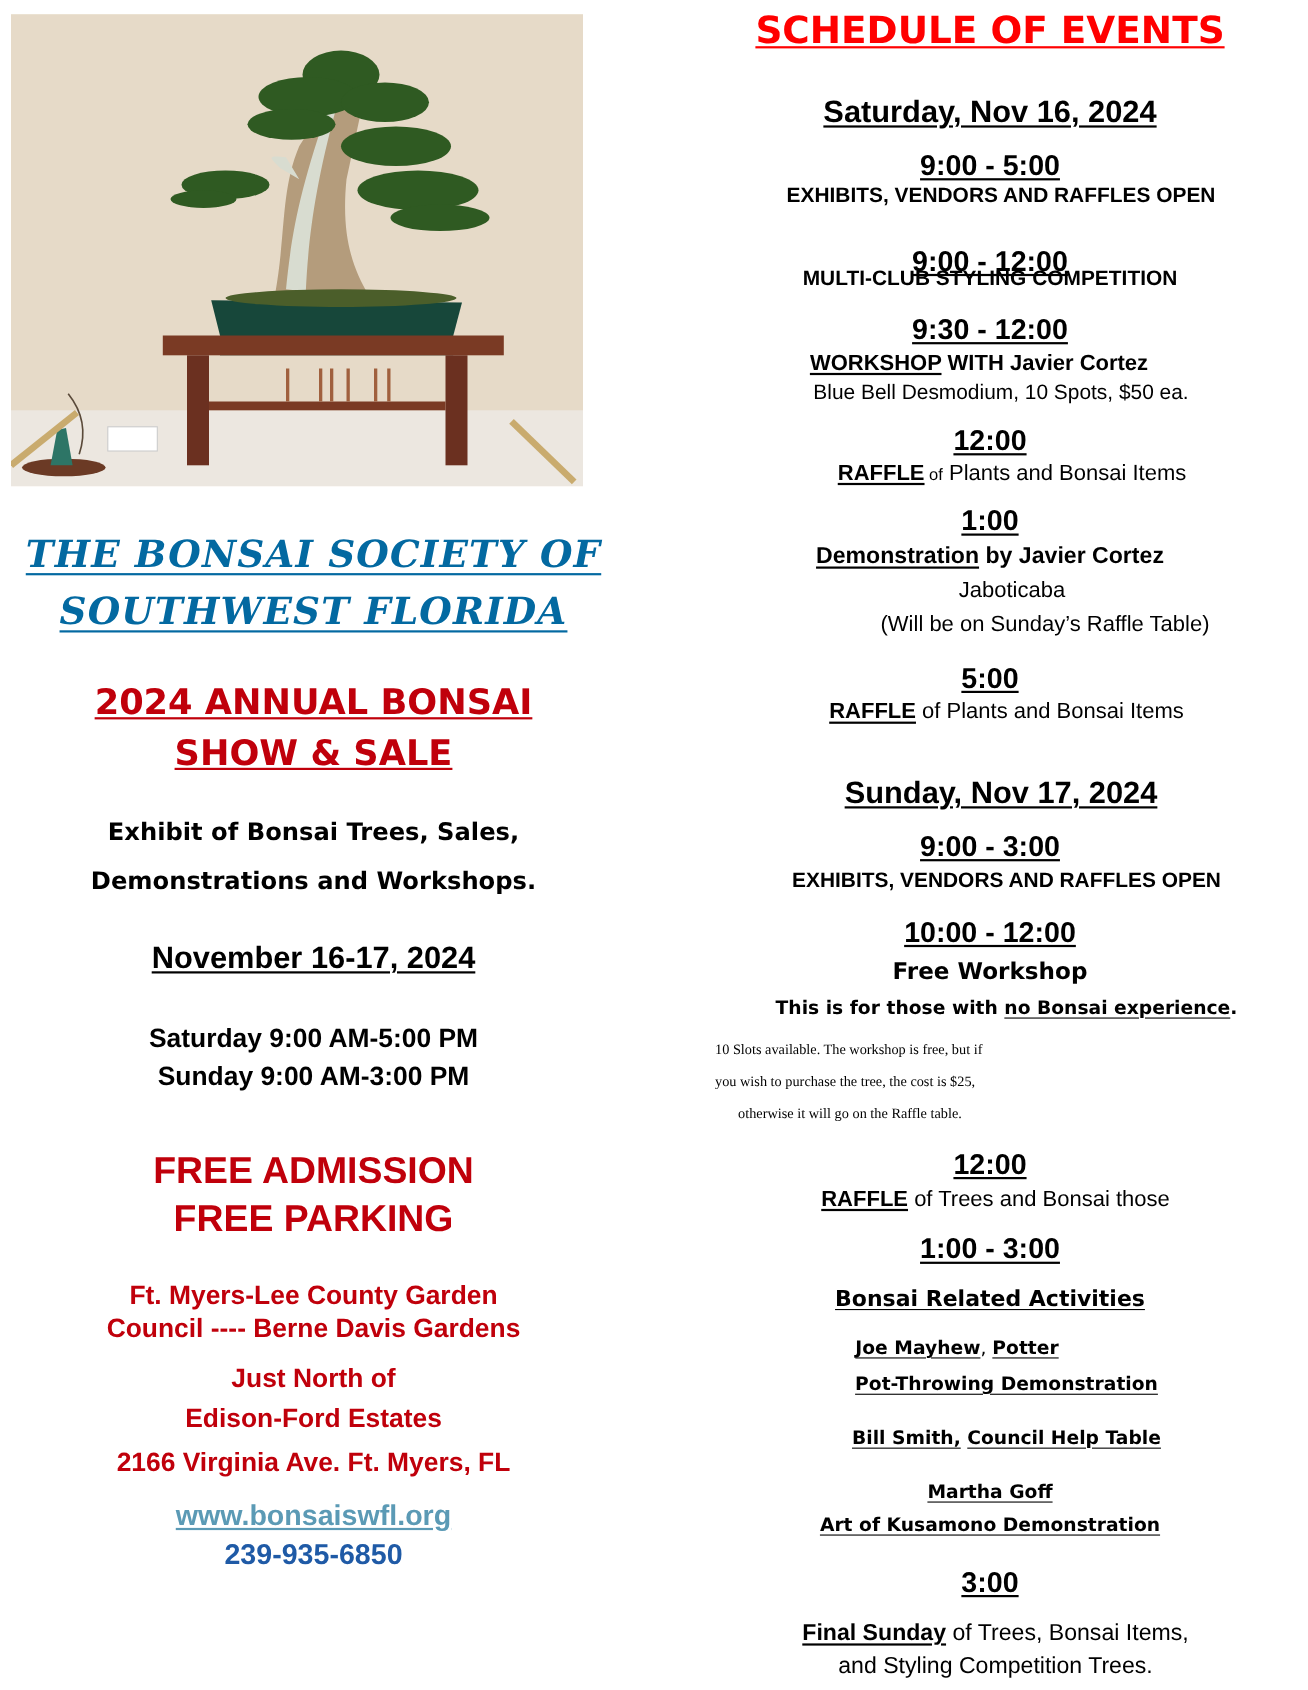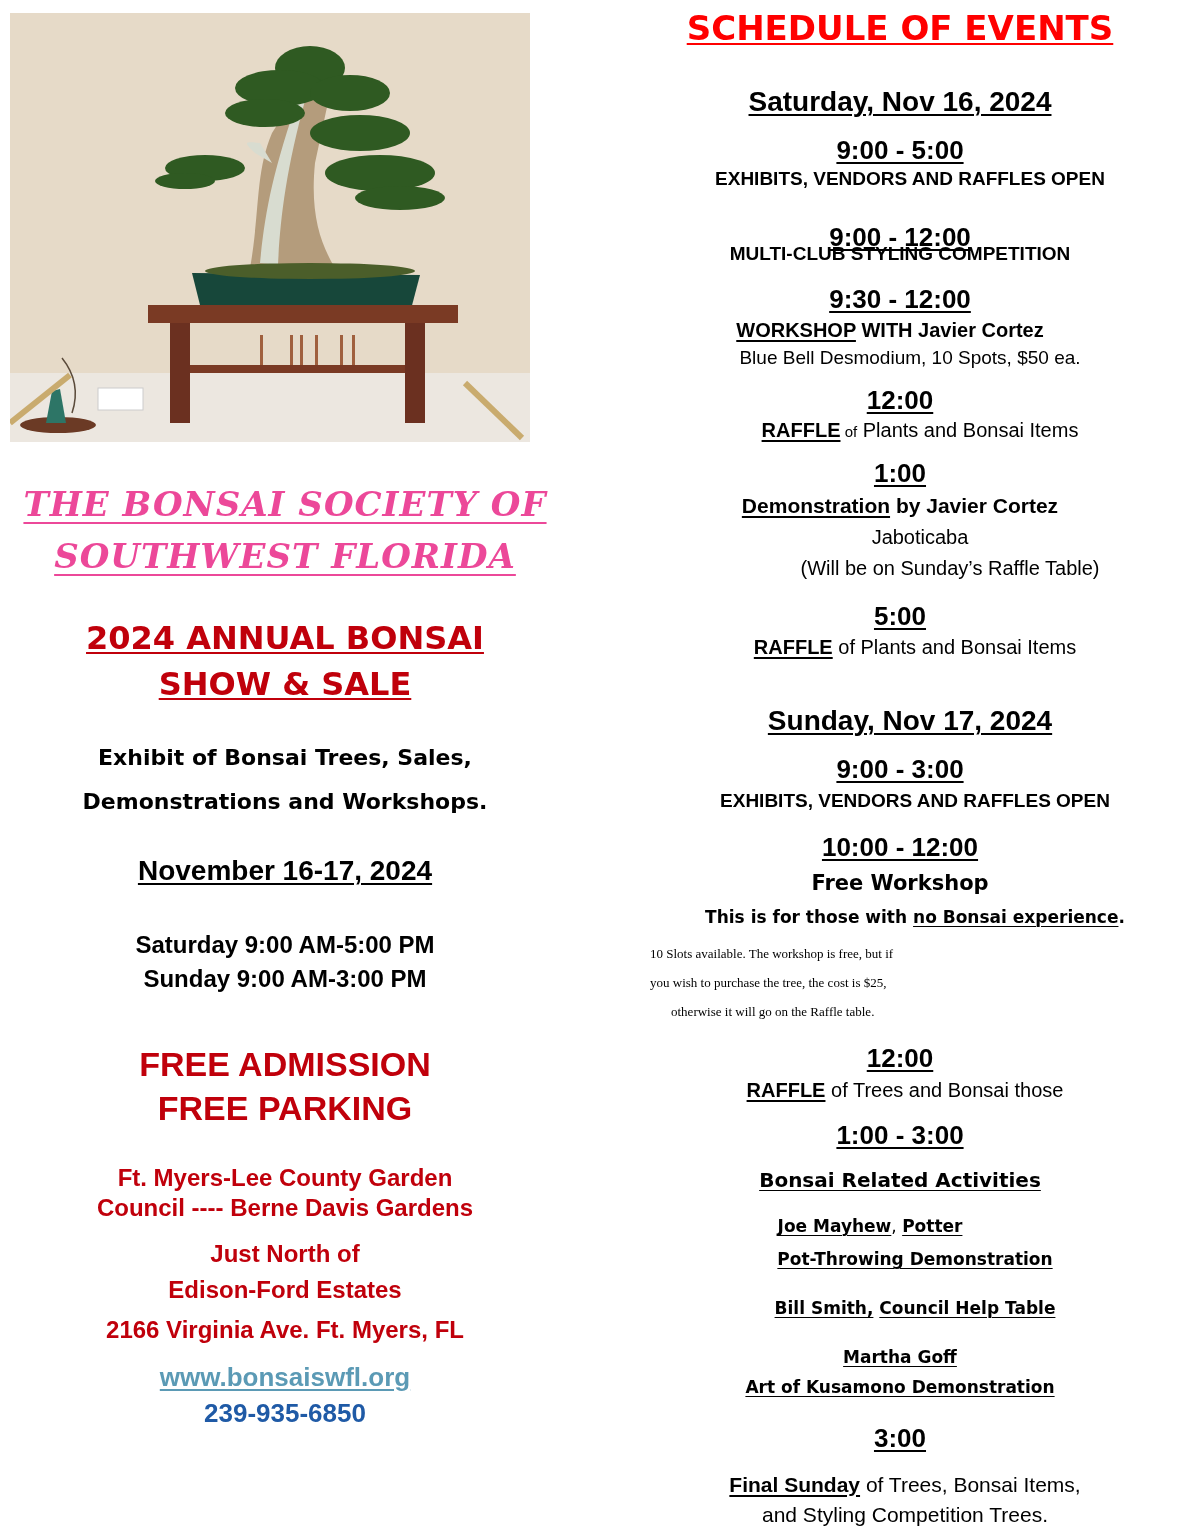--- a/index.html
+++ b/index.html
@@ -6,21 +6,21 @@
   body { width:1189px; height:1536px; position:relative; overflow:hidden; font-family:"Liberation Sans", sans-serif; color:#000; }
   .abs { position:absolute; }
   .center { text-align:center; }
   .u { text-decoration:underline; text-underline-offset:3px; text-decoration-thickness:2px; }
 
   
   #photo { left:10px; top:13px; width:520px; height:429px; overflow:hidden; background:#e8dccb; }
 
   
   .left { left:20px; width:530px; }
-  #society { top:478px; color:#ec4899; font-family:"DejaVu Serif", serif; font-weight:bold; font-size:34px; line-height:52px; letter-spacing:1px; font-style:italic; }
+  #society { top:478px; color:#0369a1; font-family:"DejaVu Serif", serif; font-weight:bold; font-size:34px; line-height:52px; letter-spacing:1px; font-style:italic; }
   #society span { text-decoration:underline; text-decoration-thickness:2px; text-underline-offset:6px; }
   #showtitle { top:615px; color:#c0000b; font-family:"DejaVu Sans", sans-serif; font-weight:bold; font-size:32px; line-height:46px; }
   #exhibit { top:736px; font-family:"DejaVu Sans", sans-serif; font-weight:bold; font-size:22px; line-height:44px; }
   #dates { top:855px; font-weight:bold; font-size:28px; }
   #hours { top:928px; font-weight:bold; font-size:24px; line-height:34px; }
   #free { top:1042px; color:#c0000b; font-weight:bold; font-size:34px; line-height:44px; }
   #venue { top:1163px; color:#c0000b; font-weight:bold; font-size:24px; line-height:30px; }
   #north { top:1236px; color:#c0000b; font-weight:bold; font-size:24px; line-height:36px; }
   #address { top:1316px; color:#c0000b; font-weight:bold; font-size:24px; }
   #web { top:1362px; color:#5b9ab5; font-weight:bold; font-size:26px; text-decoration:underline; text-underline-offset:3px; }

